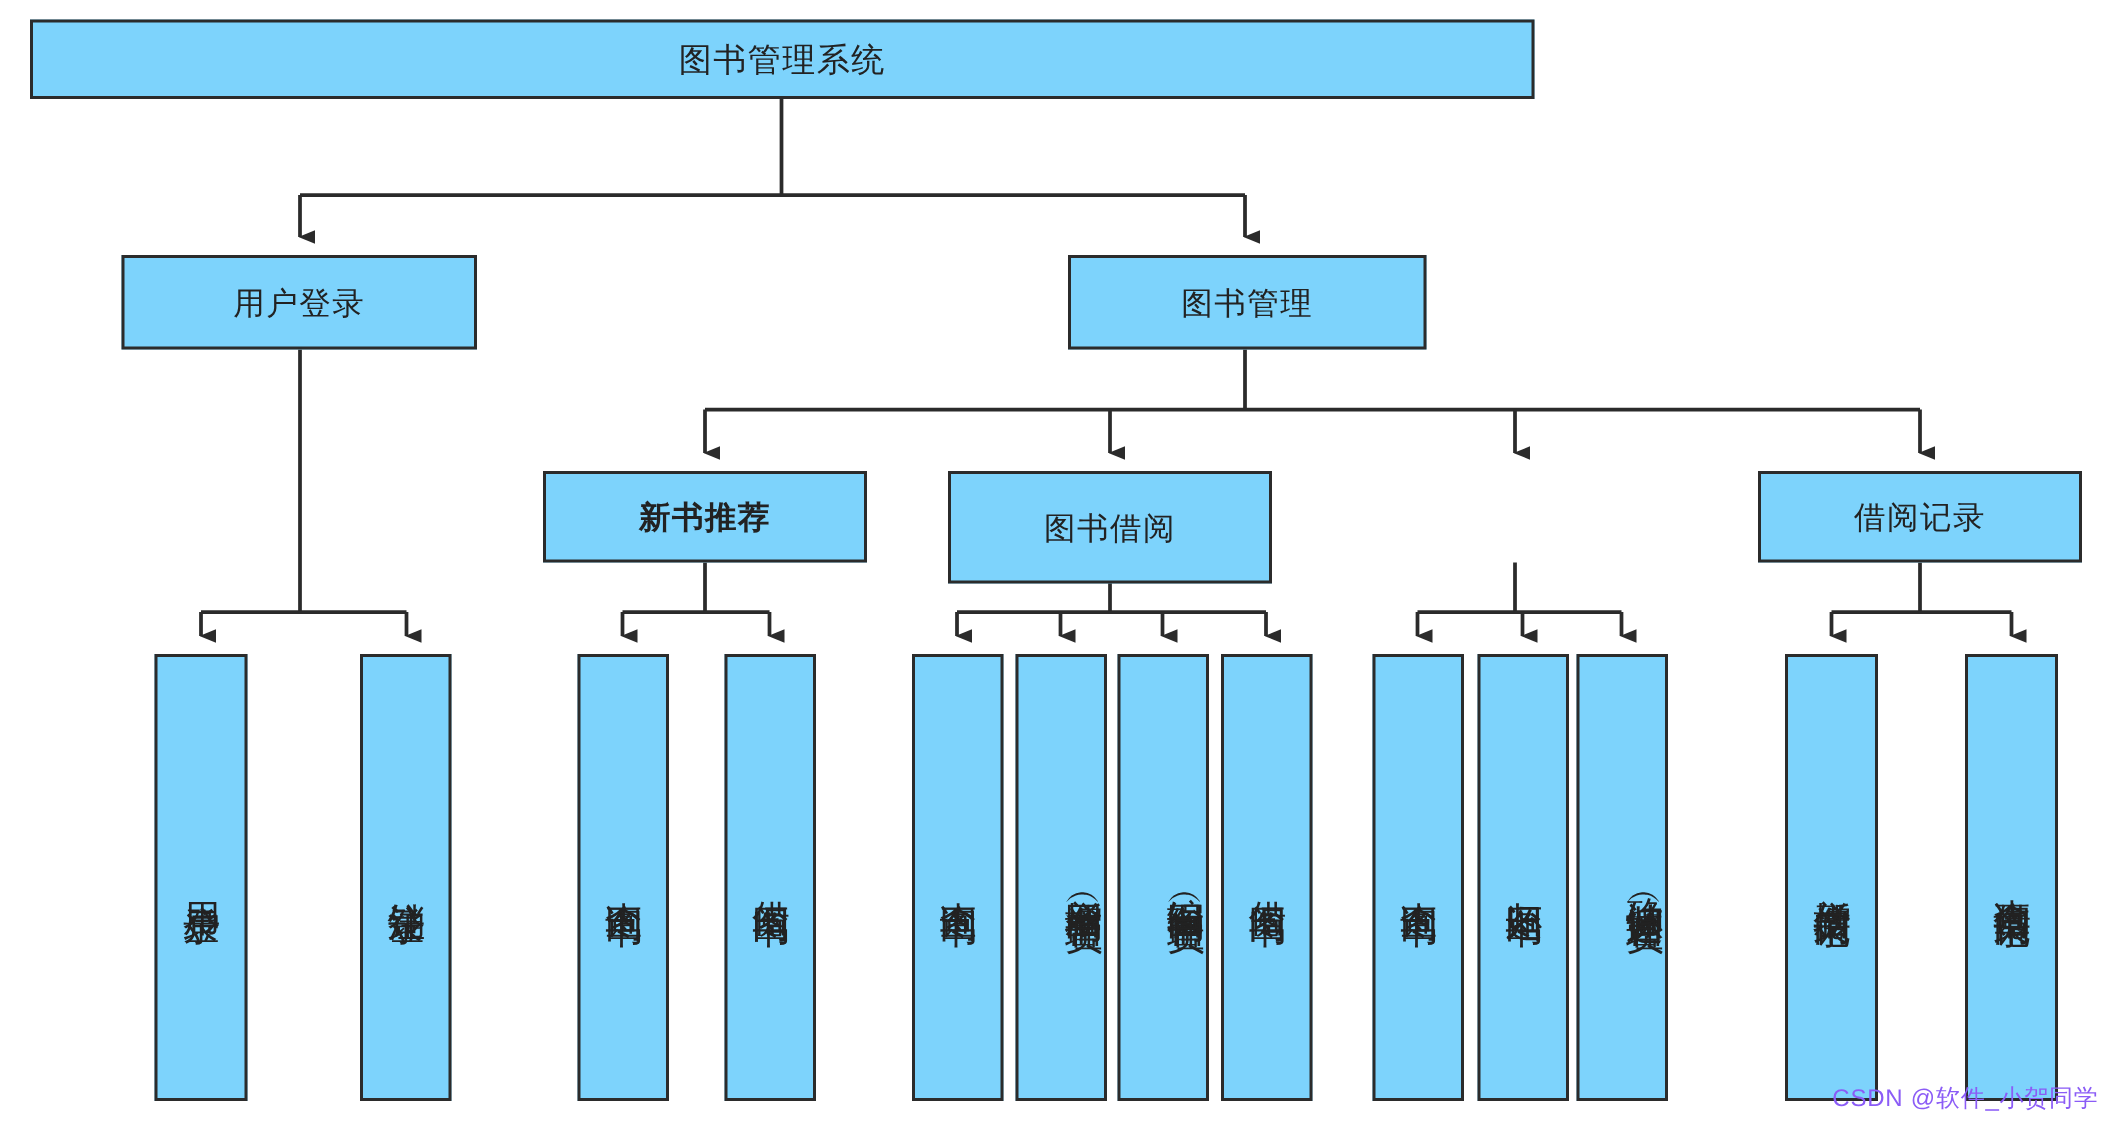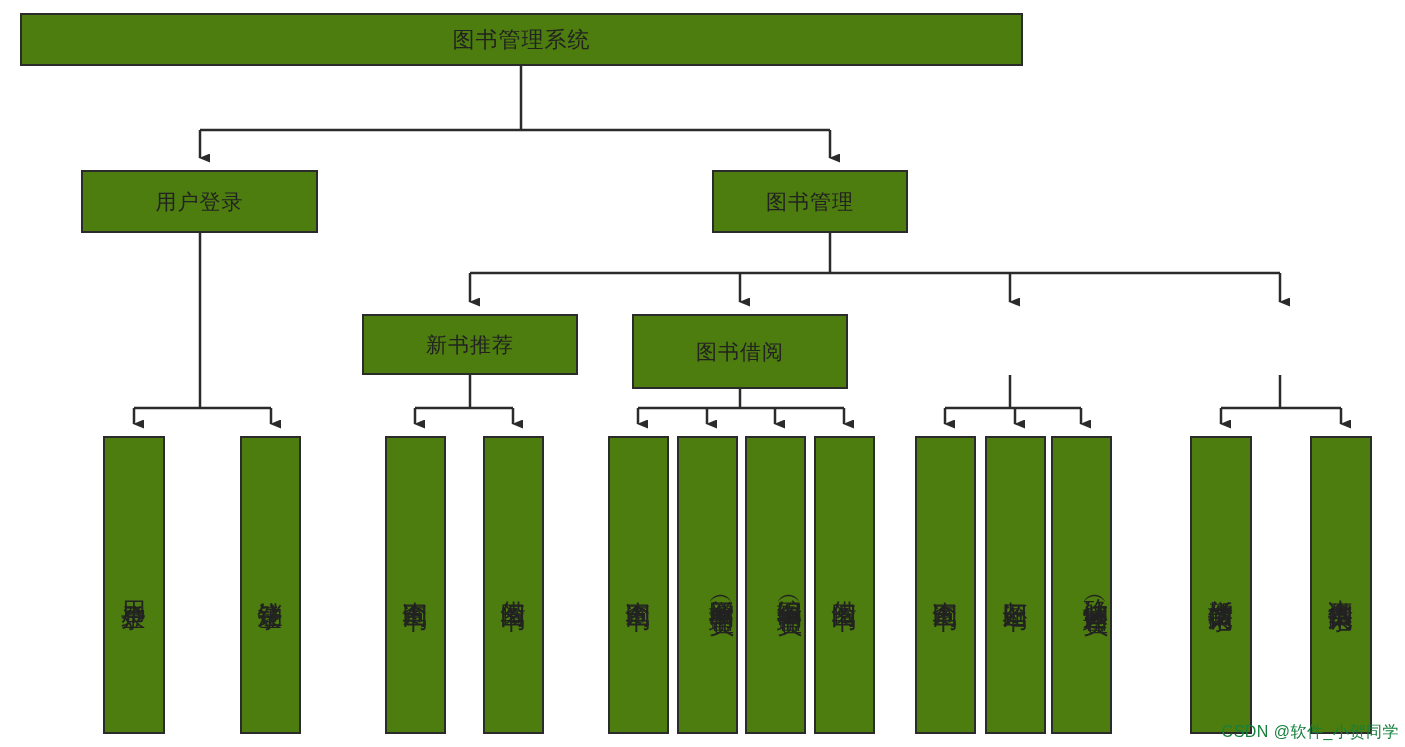--- a/index.html
+++ b/index.html
@@ -1,27 +1,27 @@
 <!DOCTYPE html>
 <html><head>
 <meta charset="utf-8">
 <style>
   html,body{margin:0;padding:0;background:#ffffff;}
   body{width:1405px;height:747px;overflow:hidden;font-family:"Liberation Sans","DejaVu Sans",sans-serif;}
   #canvas{position:relative;width:1405px;height:747px;background:#ffffff;}
   svg#wires{position:absolute;left:0;top:0;width:1405px;height:747px;pointer-events:none;}
-  .node{position:absolute;box-sizing:border-box;border:2.5px solid #2b2b2b;background:#4d7c0f;
+  .node{position:absolute;box-sizing:border-box;border:2.5px solid #2b2b2b;background:#7dd3fc;
         display:flex;align-items:center;justify-content:center;color:#222222;z-index:2;}
   .h-node{font-size:21px;letter-spacing:1px;}
   .h-node.root{font-size:22px;}
   .v-node{writing-mode:vertical-rl;text-orientation:upright;font-size:25px;line-height:1.12;
           letter-spacing:2px;white-space:nowrap;}
   .v-node.top{align-items:flex-start;padding-top:6px;}
   .v-node.mid{align-items:center;}
-  .watermark{position:absolute;right:6px;bottom:4px;font-size:16px;color:#15803d;
+  .watermark{position:absolute;right:6px;bottom:4px;font-size:16px;color:#8b5cf6;
              letter-spacing:0.5px;z-index:5;white-space:nowrap;}
 </style>
 </head>
 <body>
 
 <div id="canvas">
 
   <svg id="wires" viewBox="0 0 1405 747">
     <defs>
       <marker id="arw" markerWidth="9" markerHeight="11" refX="4.5" refY="10" orient="auto" markerUnits="userSpaceOnUse">
@@ -72,29 +72,32 @@
     </g>
   </svg>
 
   <div class="node h-node root" style="left:20px;top:13px;width:1003px;height:53px;">
     <span>图书管理系统</span>
   </div>
 
   <div class="node h-node" style="left:81px;top:170px;width:237px;height:63px;">
     <span>用户登录</span>
   </div>
-  <div class="node h-node" style="left:712px;top:170px;width:196px;height:63px;">
+  <div class="node h-node" style="left:712px;top:170px;width:239px;height:63px;">
     <span>图书管理</span>
   </div>
 
-  <div class="node h-node" style="left:362px;top:314px;width:216px;height:61px;">
+  <div class="node h-node" style="left:362px;top:314px;width:216px;height:61px;font-weight:bold;">
     <span>新书推荐</span>
   </div>
   <div class="node h-node" style="left:632px;top:314px;width:216px;height:75px;">
     <span>图书借阅</span>
+  </div>
+  <div class="node h-node" style="left:1172px;top:314px;width:216px;height:61px;">
+    <span>借阅记录</span>
   </div>
 
   <div class="node v-node mid" style="left:103px;top:436px;width:62px;height:298px;">
     <span>用户登录</span>
   </div>
   <div class="node v-node mid" style="left:240px;top:436px;width:61px;height:298px;">
     <span>注销登录</span>
   </div>
   <div class="node v-node mid" style="left:385px;top:436px;width:61px;height:298px;">
     <span>查询图书</span>

